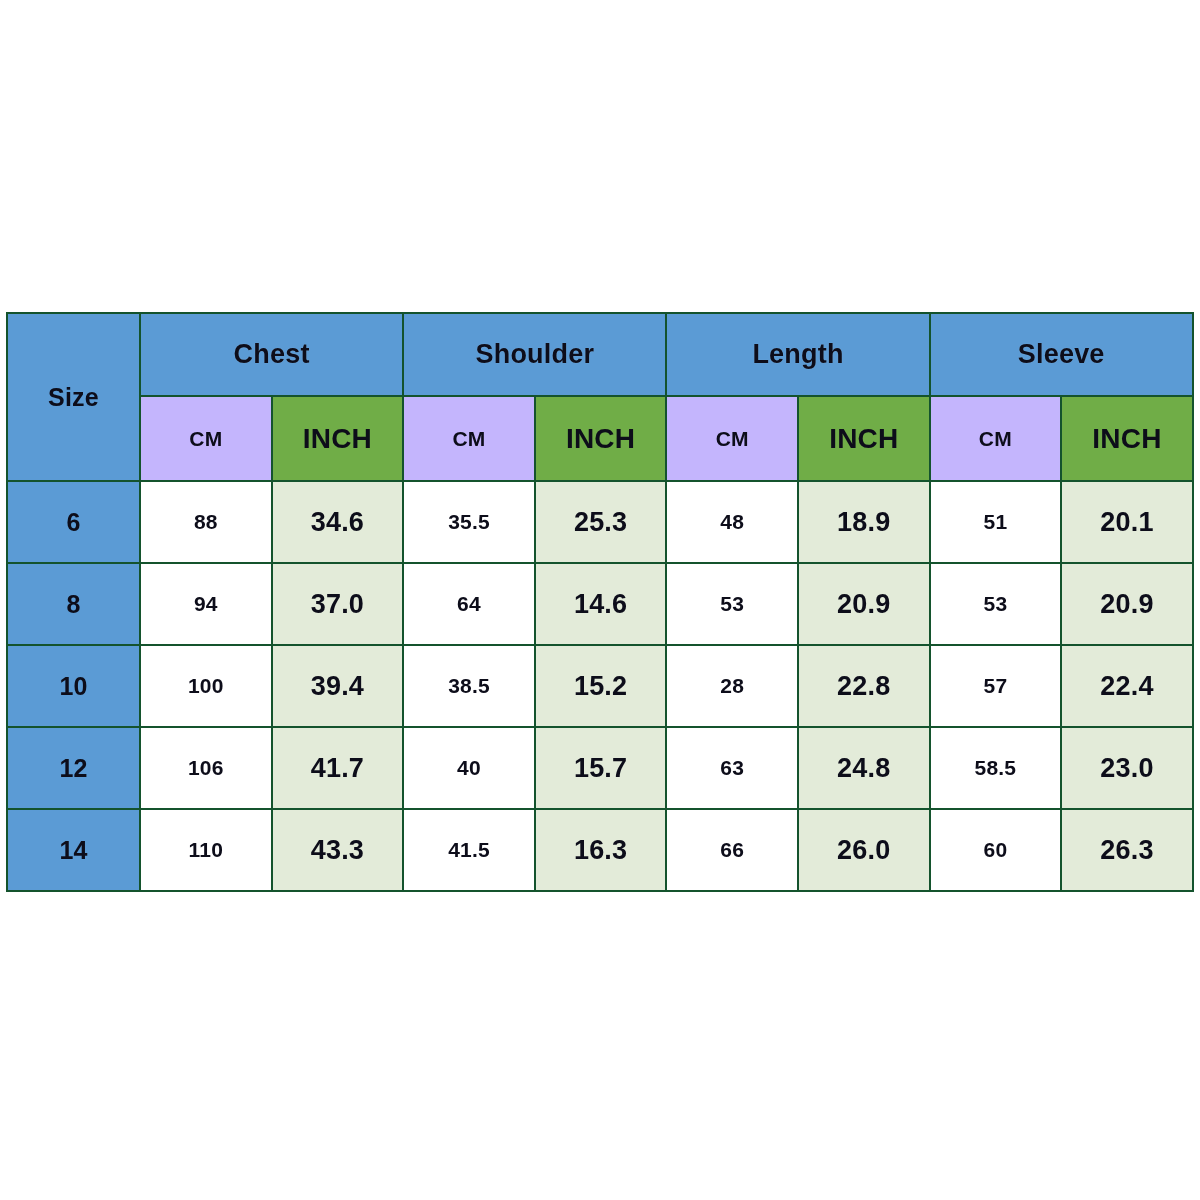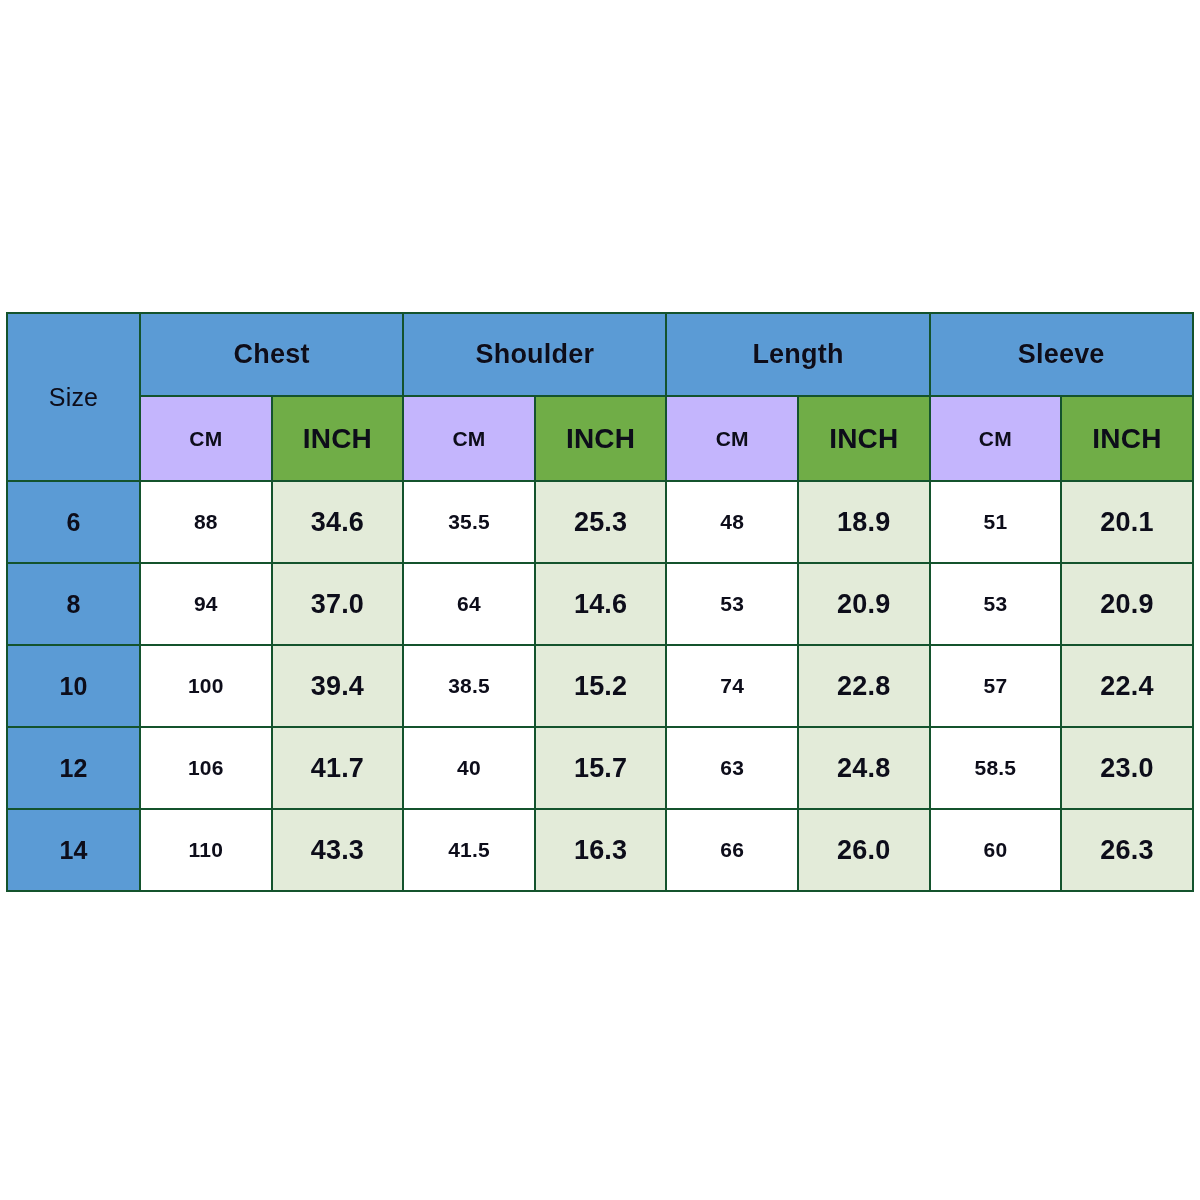--- a/index.html
+++ b/index.html
@@ -55,21 +55,21 @@
   th.group-head {
     background: #5b9bd5;
     font-size: 27px;
     font-weight: bold;
     height: 81px;
     text-shadow: 0 0 1px rgba(255,255,255,0.25);
   }
   th.size-head {
     background: #5b9bd5;
     font-size: 25px;
-    font-weight: normal;
+    font-weight: bold;
   }
   th.unit-cm {
     background: #c4b5fd;
     font-size: 21px;
     font-weight: bold;
     height: 83px;
   }
   th.unit-inch {
     background: #70ad47;
     font-size: 28px;
@@ -154,21 +154,21 @@
           <td class="val-inch">20.9</td>
           <td class="val-cm">53</td>
           <td class="val-inch">20.9</td>
         </tr>
         <tr>
           <td class="size-cell">10</td>
           <td class="val-cm">100</td>
           <td class="val-inch">39.4</td>
           <td class="val-cm">38.5</td>
           <td class="val-inch">15.2</td>
-          <td class="val-cm">74</td>
+          <td class="val-cm">28</td>
           <td class="val-inch">22.8</td>
           <td class="val-cm">57</td>
           <td class="val-inch">22.4</td>
         </tr>
         <tr>
           <td class="size-cell">12</td>
           <td class="val-cm">106</td>
           <td class="val-inch">41.7</td>
           <td class="val-cm">40</td>
           <td class="val-inch">15.7</td>

